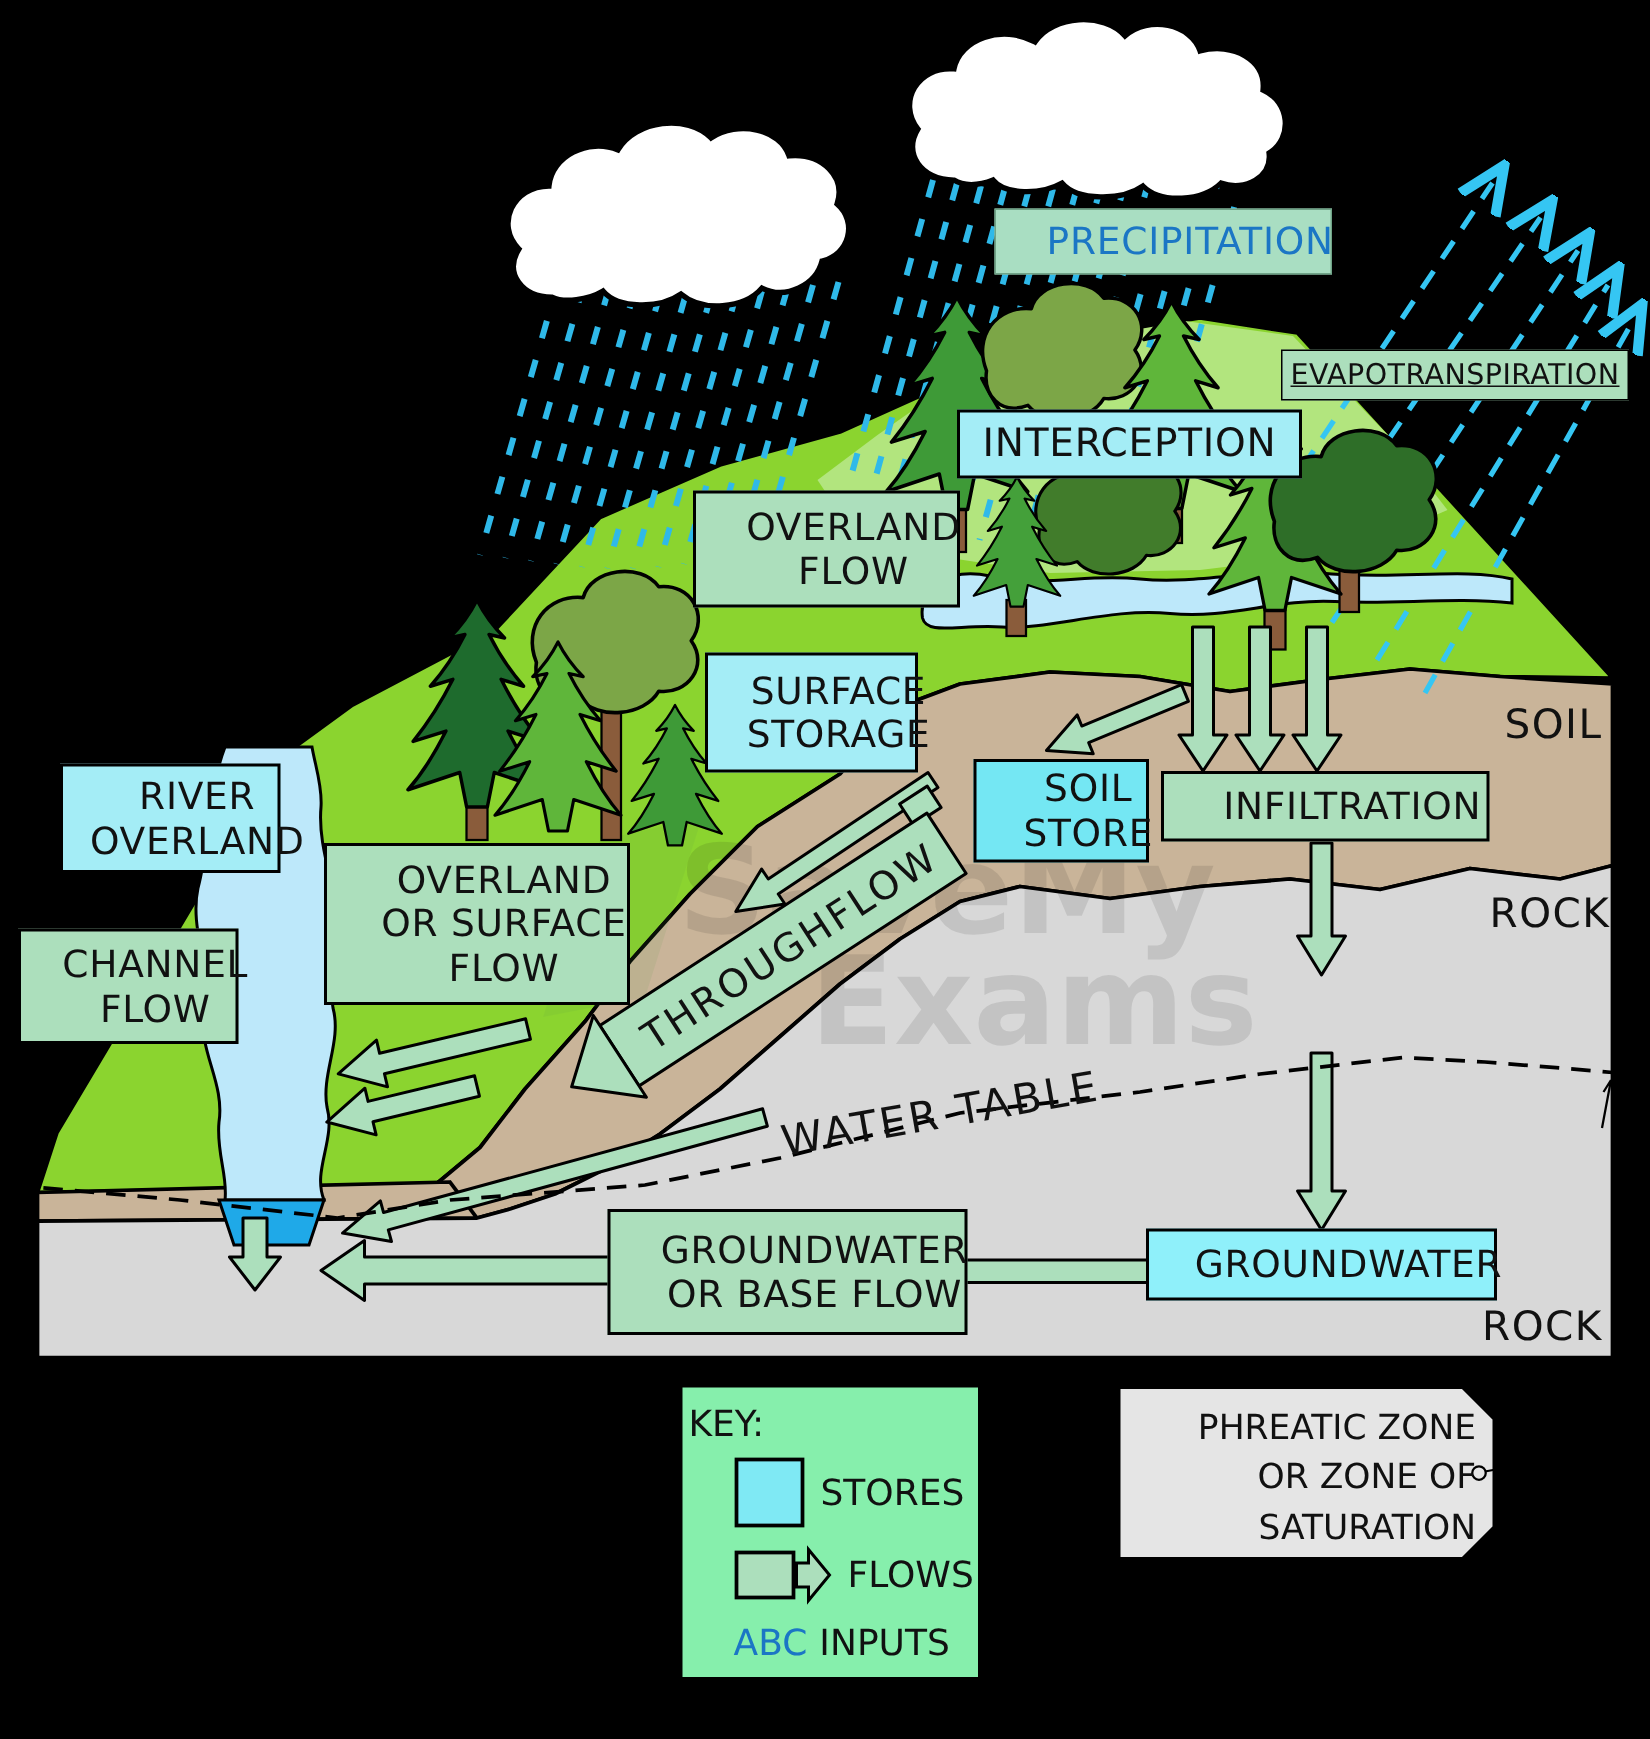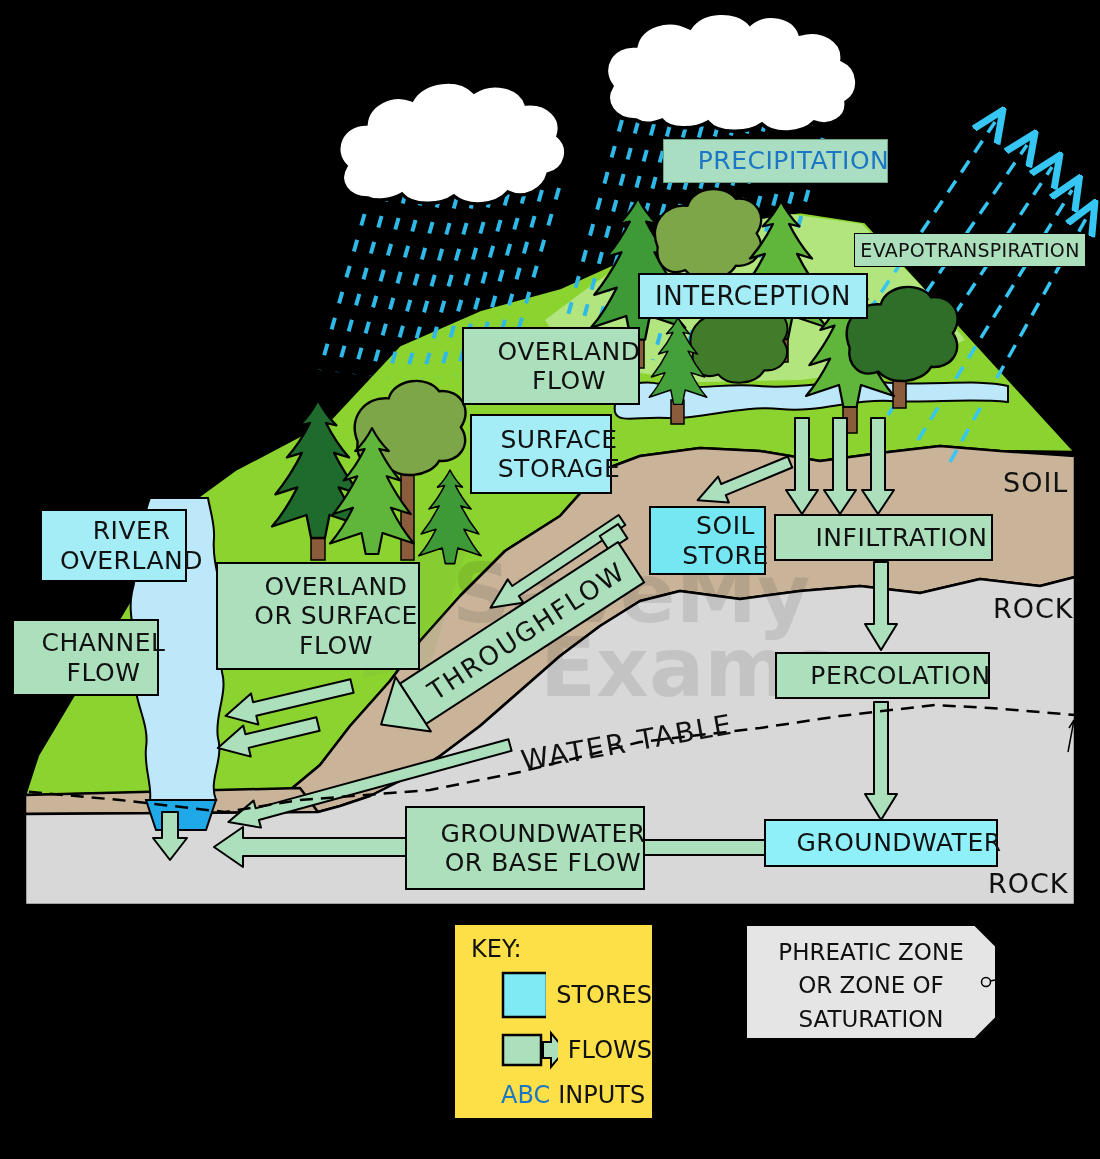--- a/index.html
+++ b/index.html
@@ -7,27 +7,27 @@
          font-family:"DejaVu Sans","Liberation Sans",sans-serif;}
   #scene{position:absolute;left:0;top:0;}
   .box{position:absolute;display:flex;align-items:center;justify-content:center;
        text-align:center;white-space:pre-line;color:#111;border:2px solid #000;
        line-height:1.18;letter-spacing:.5px;box-sizing:border-box;}
   .flowbox{background:#ACDFBC;}
   .storebox{background:#A4EDF6;}
   .inputbox{background:#A9DEC2;border:1.5px solid #6FA387;color:#1B76C5;}
   .f25{font-size:25px;padding-left:36px;} .f26{font-size:26px;margin-left:37px;} .f19{font-size:19px;letter-spacing:.3px;}
   #key-panel{position:absolute;left:455px;top:925px;width:197px;height:193px;
-             background:#fde047;box-sizing:border-box;padding:10px 0 0 16px;color:#111;}
+             background:#86efac;box-sizing:border-box;padding:10px 0 0 4px;color:#111;}
   #key-panel .krow{display:flex;align-items:center;margin-bottom:10px;margin-left:30px;}
   #key-title{font-size:24px;margin-bottom:8px;}
   .klabel{font-size:24px;margin-left:10px;}
   .kinput-abc{font-size:24px;color:#1B76C5;margin-right:8px;}
   #tag-text{position:absolute;left:758px;top:936px;width:226px;height:96px;
-            font-size:23px;line-height:1.45;color:#111;white-space:pre-line;text-align:center;}
+            font-size:23px;line-height:1.45;color:#111;white-space:pre-line;text-align:right;}
   svg text{font-family:"DejaVu Sans","Liberation Sans",sans-serif;fill:#111;}
   .terr{stroke:#000;stroke-width:2.5;stroke-linejoin:round;}
   .flowshape{fill:#ACDFBC;stroke:#000;stroke-width:2;stroke-linejoin:round;}
   .treec{stroke:#000;stroke-width:2;stroke-linejoin:round;}
 </style>
 </head>
 <body>
 
 <div id="stage">
 <svg id="scene" width="1100" height="1159" viewBox="0 0 1100 1159">
@@ -165,37 +165,36 @@
   <text x="1003" y="492" font-size="27" letter-spacing="1">SOIL</text>
   <text x="993" y="618" font-size="27" letter-spacing="1">ROCK</text>
   <text x="988" y="893" font-size="27" letter-spacing="1">ROCK</text>
 
   <polygon points="746,925 975,925 996,946 996,1018 975,1039 746,1039" fill="#E5E5E5" stroke="#000" stroke-width="2"></polygon>
   <line x1="990" y1="981" x2="1006" y2="978" stroke="#000" stroke-width="1.5"></line>
   <circle cx="986" cy="982" r="4.5" fill="#E5E5E5" stroke="#000" stroke-width="1.5"></circle>
 </svg>
 
 <div class="box inputbox f25" style="left:663px;top:139px;width:225px;height:44px;">PRECIPITATION</div>
-<div class="box flowbox f19" style="left:854px;top:233px;width:232px;height:34px;border-width:1.5px;">EVAPOTRANSPIRATION</div>
+<div class="box flowbox f19" style="left:854px;top:233px;width:232px;height:34px;border-width:1.5px;text-decoration:underline;">EVAPOTRANSPIRATION</div>
 <div class="box storebox f26" style="left:601px;top:273px;width:230px;height:46px;">INTERCEPTION</div>
 <div class="box flowbox f25" style="left:462px;top:327px;width:178px;height:78px;">OVERLAND
 FLOW</div>
-<div class="box storebox f25" style="left:470px;top:414px;width:142px;height:80px;">SURFACE
+<div class="box storebox f25" style="left:470px;top:435px;width:142px;height:80px;">SURFACE
 STORAGE</div>
 <div class="box storebox f25" style="left:40px;top:509px;width:147px;height:73px;">RIVER
 OVERLAND</div>
 <div class="box flowbox f25" style="left:12px;top:619px;width:147px;height:77px;">CHANNEL
 FLOW</div>
 <div class="box flowbox f25" style="left:216px;top:562px;width:204px;height:108px;">OVERLAND
 OR SURFACE
 FLOW</div>
 <div class="box f25" style="left:649px;top:506px;width:117px;height:69px;background:#74E7F3;">SOIL
 STORE</div>
 <div class="box flowbox f25" style="left:774px;top:514px;width:219px;height:47px;">INFILTRATION</div>
-<div class="box flowbox f25" style="left:775px;top:652px;width:215px;height:47px;">PERCOLATION</div>
 <div class="box flowbox f25" style="left:405px;top:806px;width:240px;height:84px;">GROUNDWATER
 OR BASE FLOW</div>
 <div class="box f25" style="left:764px;top:819px;width:234px;height:48px;background:#8FF0FA;">GROUNDWATER</div>
 
 <div id="key-panel">
   <div id="key-title">KEY:</div>
   <div class="krow">
     <svg width="48" height="48">
       <rect x="2" y="2" width="44" height="44" fill="#7FE9F4" stroke="#000" stroke-width="2.5"></rect>
     </svg>

